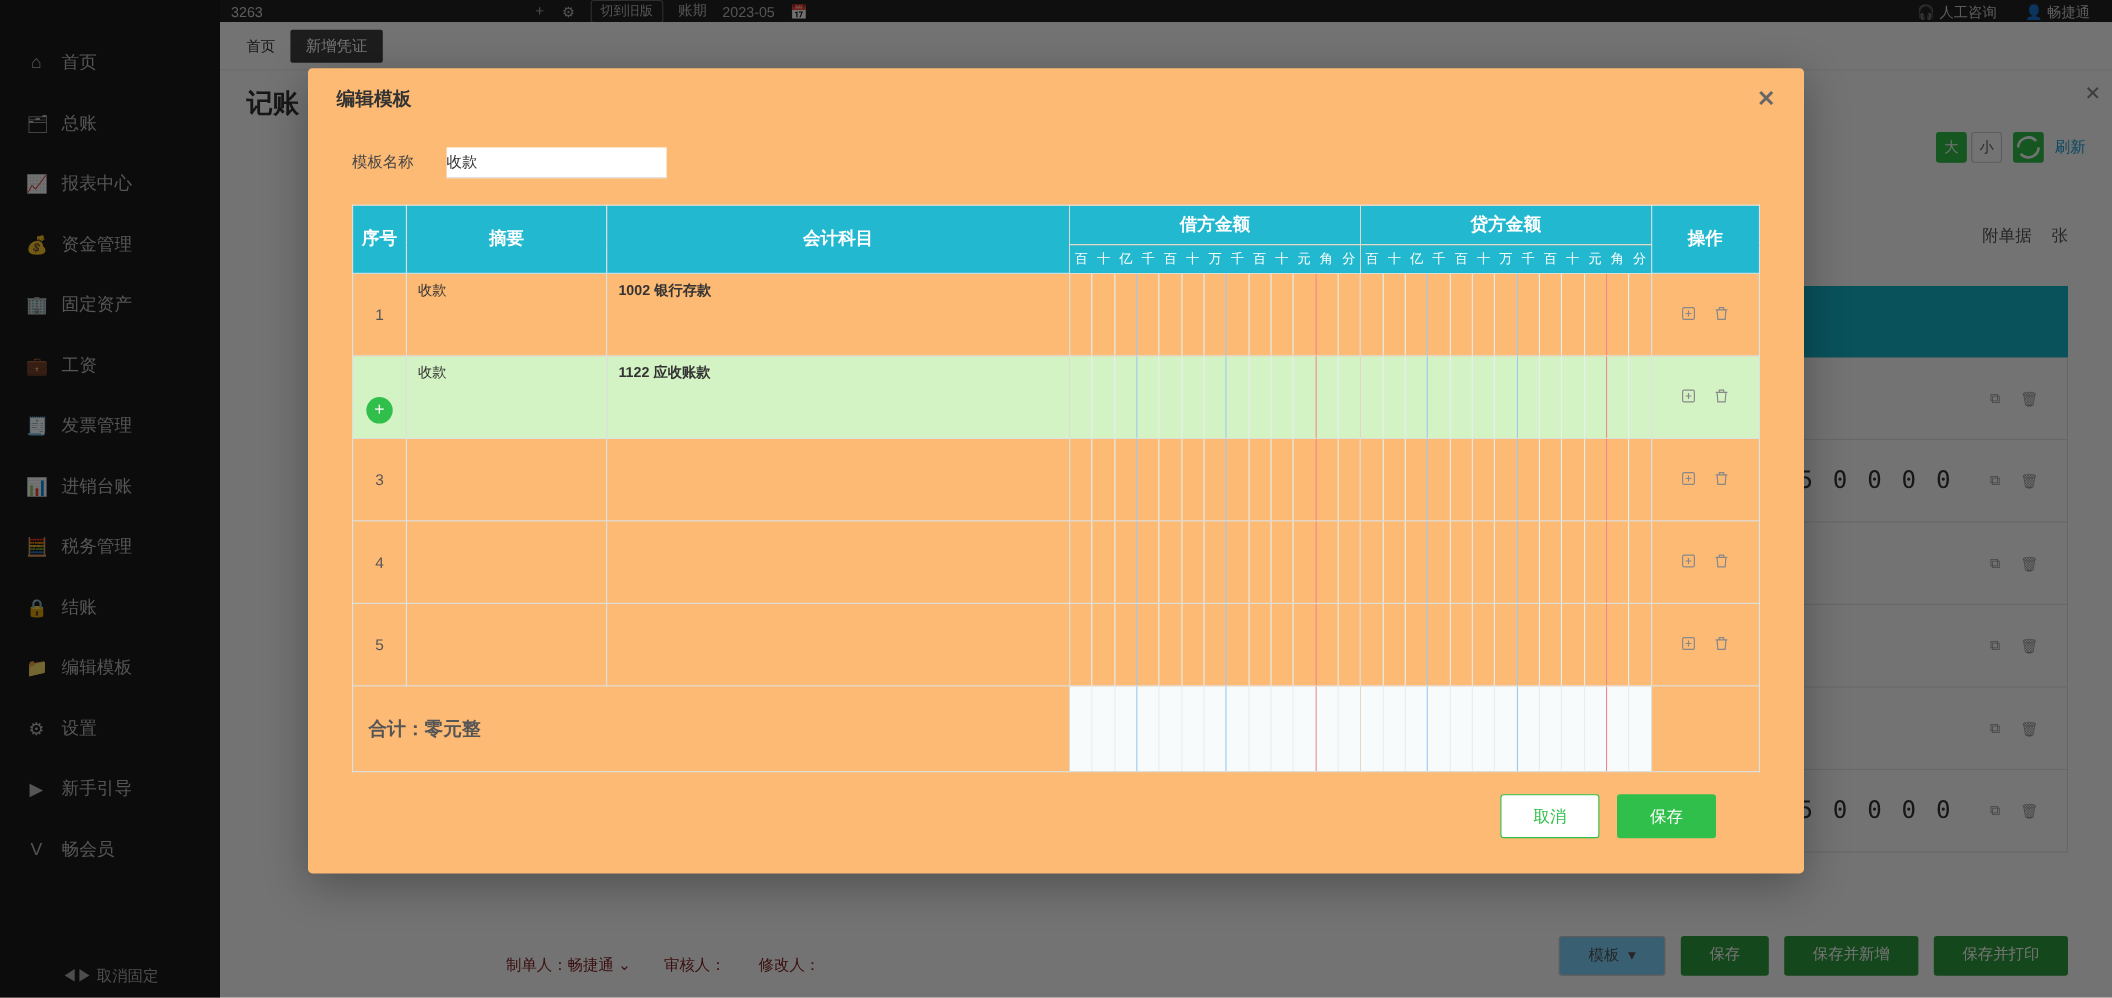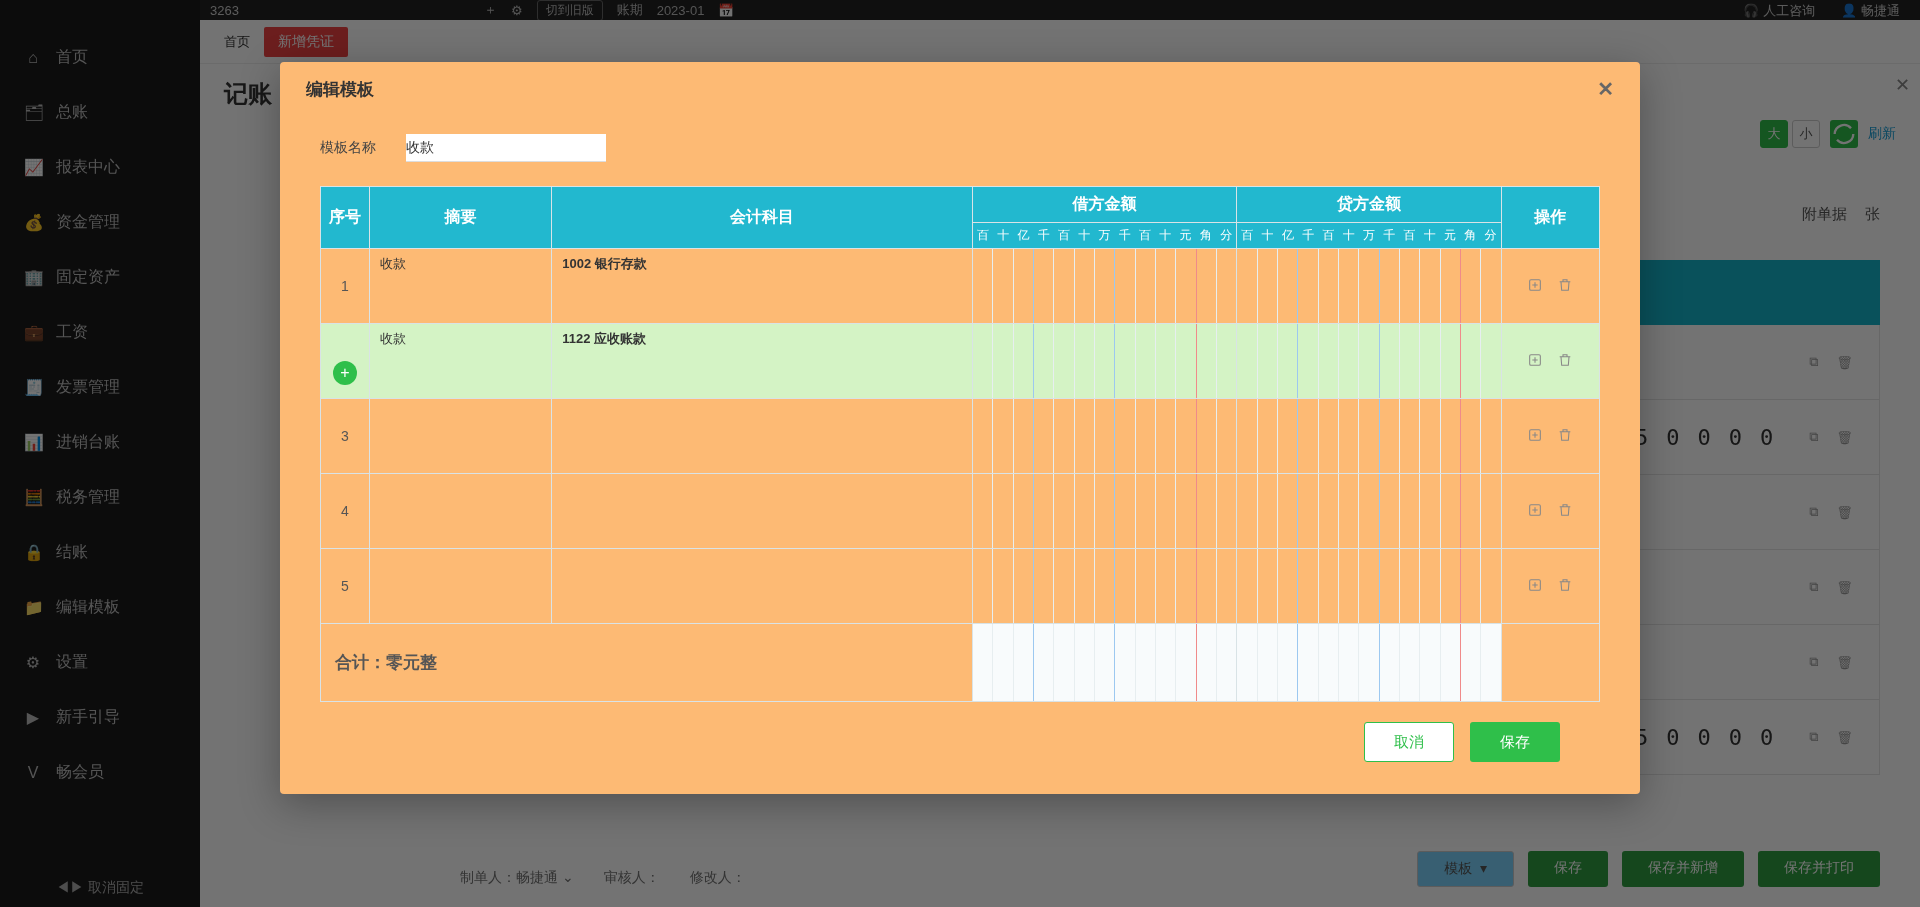--- a/index.html
+++ b/index.html
@@ -12,36 +12,36 @@
   .top-header { position: absolute; top: 0; left: 0; right: 0; height: 20px; background: #222; display: flex; align-items: center; padding: 0 14px; color: #aaa; font-size: 12px; }
   
   
   .sidebar { position: absolute; top: 0; left: 0; width: 200px; bottom: 0; background: #1b1b1b; color: #bdbdbd; padding-top: 30px; }
   .sidebar-item { display: flex; align-items: center; gap: 14px; height: 55px; padding: 0 24px; cursor: pointer; font-size: 16px; }
   .sidebar-footer { position: absolute; bottom: 10px; left: 0; right: 0; text-align: center; color: #aaa; font-size: 14px; }
   
   
   .main-area { position: absolute; left: 200px; right: 0; top: 20px; bottom: 0; background: #fff; }
   .breadcrumb-row { display: flex; align-items: center; height: 44px; padding-left: 24px; gap: 14px; border-bottom:1px solid #eee; }
-  .tab-pill { background: #ef4444; color: #fff; padding: 6px 14px; border-radius: 2px; font-size:14px; }
+  .tab-pill { background: #404040; color: #fff; padding: 6px 14px; border-radius: 2px; font-size:14px; }
   .page-title-row { display: flex; align-items:center; height:60px; padding-left:24px; font-size:24px; font-weight:700; color:#333; }
   .right-tools { position:absolute; right:24px; top:100px; display:flex; align-items:center; gap:10px; color:#555; font-size:14px;}
   .size-btns { display:flex; gap:4px; }
   .size-btn { width:28px; height:28px; border:1px solid #ccc; border-radius:3px; display:flex; align-items:center; justify-content:center; font-size:13px; }
   .size-btn.on { background:#2fbf4a; border-color:#2fbf4a; color:#fff; }
   .refresh-btn { background:#2fbf4a; width:28px; height:28px; border-radius:3px; display:flex; align-items:center; justify-content:center; }
   .refresh-btn svg{stroke:#fff;}
   
   
   .bg-voucher { position:absolute; left:260px; right:40px; top:240px; }
   .bg-head { background:#16b3c9; height:65px; }
   .bg-row { height:75px; border:1px solid #e5e5e5; border-top:none; display:flex; align-items:center; justify-content:flex-end; padding-right:26px; gap:18px; color:#999;}
   .bg-num { font-family: monospace; letter-spacing: 18px; font-size:22px; color:#333;}
   
-  .bg-footer { position:absolute; left:260px; right:40px; bottom:20px; display:flex; align-items:center; gap:30px; font-size:14px; color:#737373;}
+  .bg-footer { position:absolute; left:260px; right:40px; bottom:20px; display:flex; align-items:center; gap:30px; font-size:14px; color:#7f1d1d;}
   .bg-buttons { position:absolute; right:40px; bottom:20px; display:flex; gap:14px;}
   .bg-btn { padding:8px 26px; border-radius:3px; font-size:14px; }
   .bg-btn.outline{ border:1px solid #ccc; color:#555; background:#7dd3fc;}
   .bg-btn.green{ background:#2f9e41; color:#fff;}
   
   
   .modal { position: absolute; z-index: 100; left: 280px; top: 62px; width: 1360px; background: #fdba74; border-radius: 4px; box-shadow: 0 10px 40px rgba(0,0,0,.3); }
   .modal-header { display:flex; align-items:center; justify-content:space-between; height:54px; padding:0 26px; font-size:17px; font-weight:700; color:#333; }
   .modal-close { font-size:20px; cursor:pointer; color:#666; }
   
@@ -100,21 +100,21 @@
 </head>
 <body>
 
 <div class="top-header"></div>
 <div class="top-left-extra">
   <span class="top-select">3263</span>
   <span>＋</span>
   <span>⚙</span>
   <span class="pill-sm">切到旧版</span>
   <span>账期</span>
-  <span>2023-01</span>
+  <span>2023-05</span>
   <span>📅</span>
 </div>
 <div class="top-right">
   <span>🎧 <span>人工咨询</span></span>
   <span>👤 <span>畅捷通</span></span>
 </div>
 
 <div class="sidebar">
   <div id="sidebar-items">
       <div class="sidebar-item">

